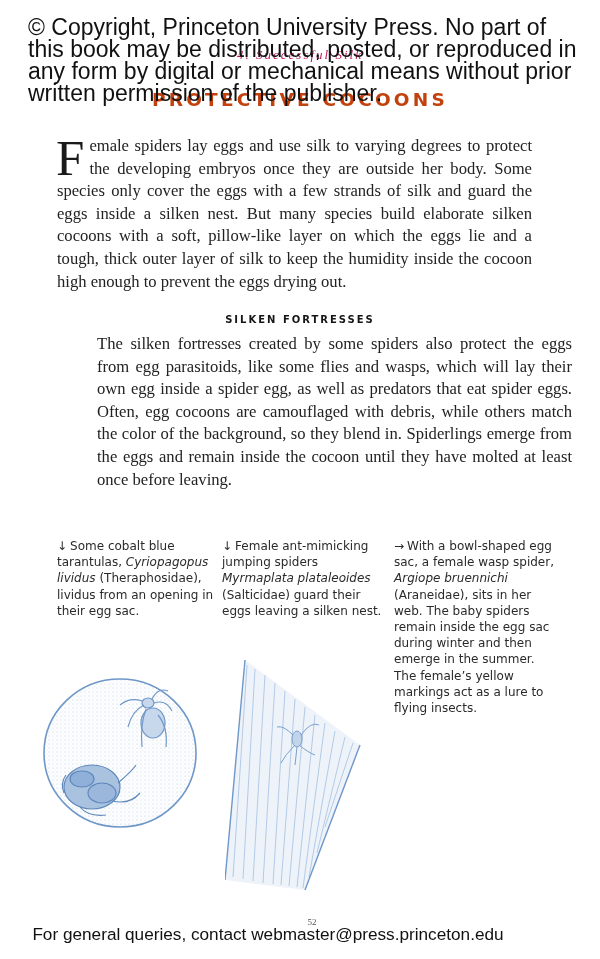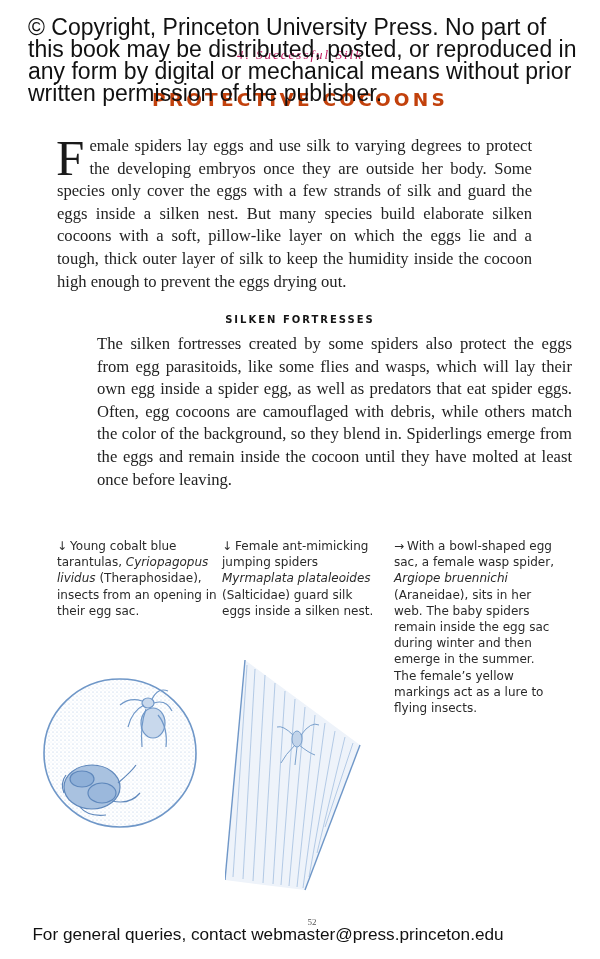--- a/index.html
+++ b/index.html
@@ -140,25 +140,25 @@
 
 <h1 class="section-title" style="margin:0;">PROTECTIVE COCOONS</h1>
 
 <p class="body-text para-1"><span class="drop-cap">F</span><span>emale spiders lay eggs and use silk to varying degrees to protect the developing embryos once they are outside her body. Some species only cover the eggs with a few strands of silk and guard the eggs inside a silken nest. But many species build elaborate silken cocoons with a soft, pillow-like layer on which the eggs lie and a tough, thick outer layer of silk to keep the humidity inside the cocoon high enough to prevent the eggs drying out.</span></p>
 
 <h2 class="subhead" style="margin:0;">SILKEN FORTRESSES</h2>
 
 <p class="body-text para-2">The silken fortresses created by some spiders also protect the eggs from egg parasitoids, like some flies and wasps, which will lay their own egg inside a spider egg, as well as predators that eat spider eggs. Often, egg cocoons are camouflaged with debris, while others match the color of the background, so they blend in. Spiderlings emerge from the eggs and remain inside the cocoon until they have molted at least once before leaving.</p>
 
 <div class="caption cap-1">
-  <span class="arrow">↓</span><span>Young cobalt blue tarantulas, </span><i>Cyriopagopus lividus</i><span> (Theraphosidae), insects from an opening in their egg sac.</span>
+  <span class="arrow">↓</span><span>Some cobalt blue tarantulas, </span><i>Cyriopagopus lividus</i><span> (Theraphosidae), lividus from an opening in their egg sac.</span>
 </div>
 
 <div class="caption cap-2">
-  <span class="arrow">↓</span><span>Female ant-mimicking jumping spiders </span><i>Myrmaplata plataleoides</i><span> (Salticidae) guard silk eggs inside a silken nest.</span>
+  <span class="arrow">↓</span><span>Female ant-mimicking jumping spiders </span><i>Myrmaplata plataleoides</i><span> (Salticidae) guard their eggs leaving a silken nest.</span>
 </div>
 
 <div class="caption cap-3">
   <span class="arrow">→</span><span>With a bowl-shaped egg sac, a female wasp spider, </span><i>Argiope bruennichi</i><span> (Araneidae), sits in her web. The baby spiders remain inside the egg sac during winter and then emerge in the summer. The female’s yellow markings act as a lure to flying insects.</span>
 </div>
 
 <div class="illus illus-1">
   <svg width="160" height="155" viewBox="0 0 160 155">
     <defs>
       <pattern id="stipple" width="4" height="4" patternUnits="userSpaceOnUse">

